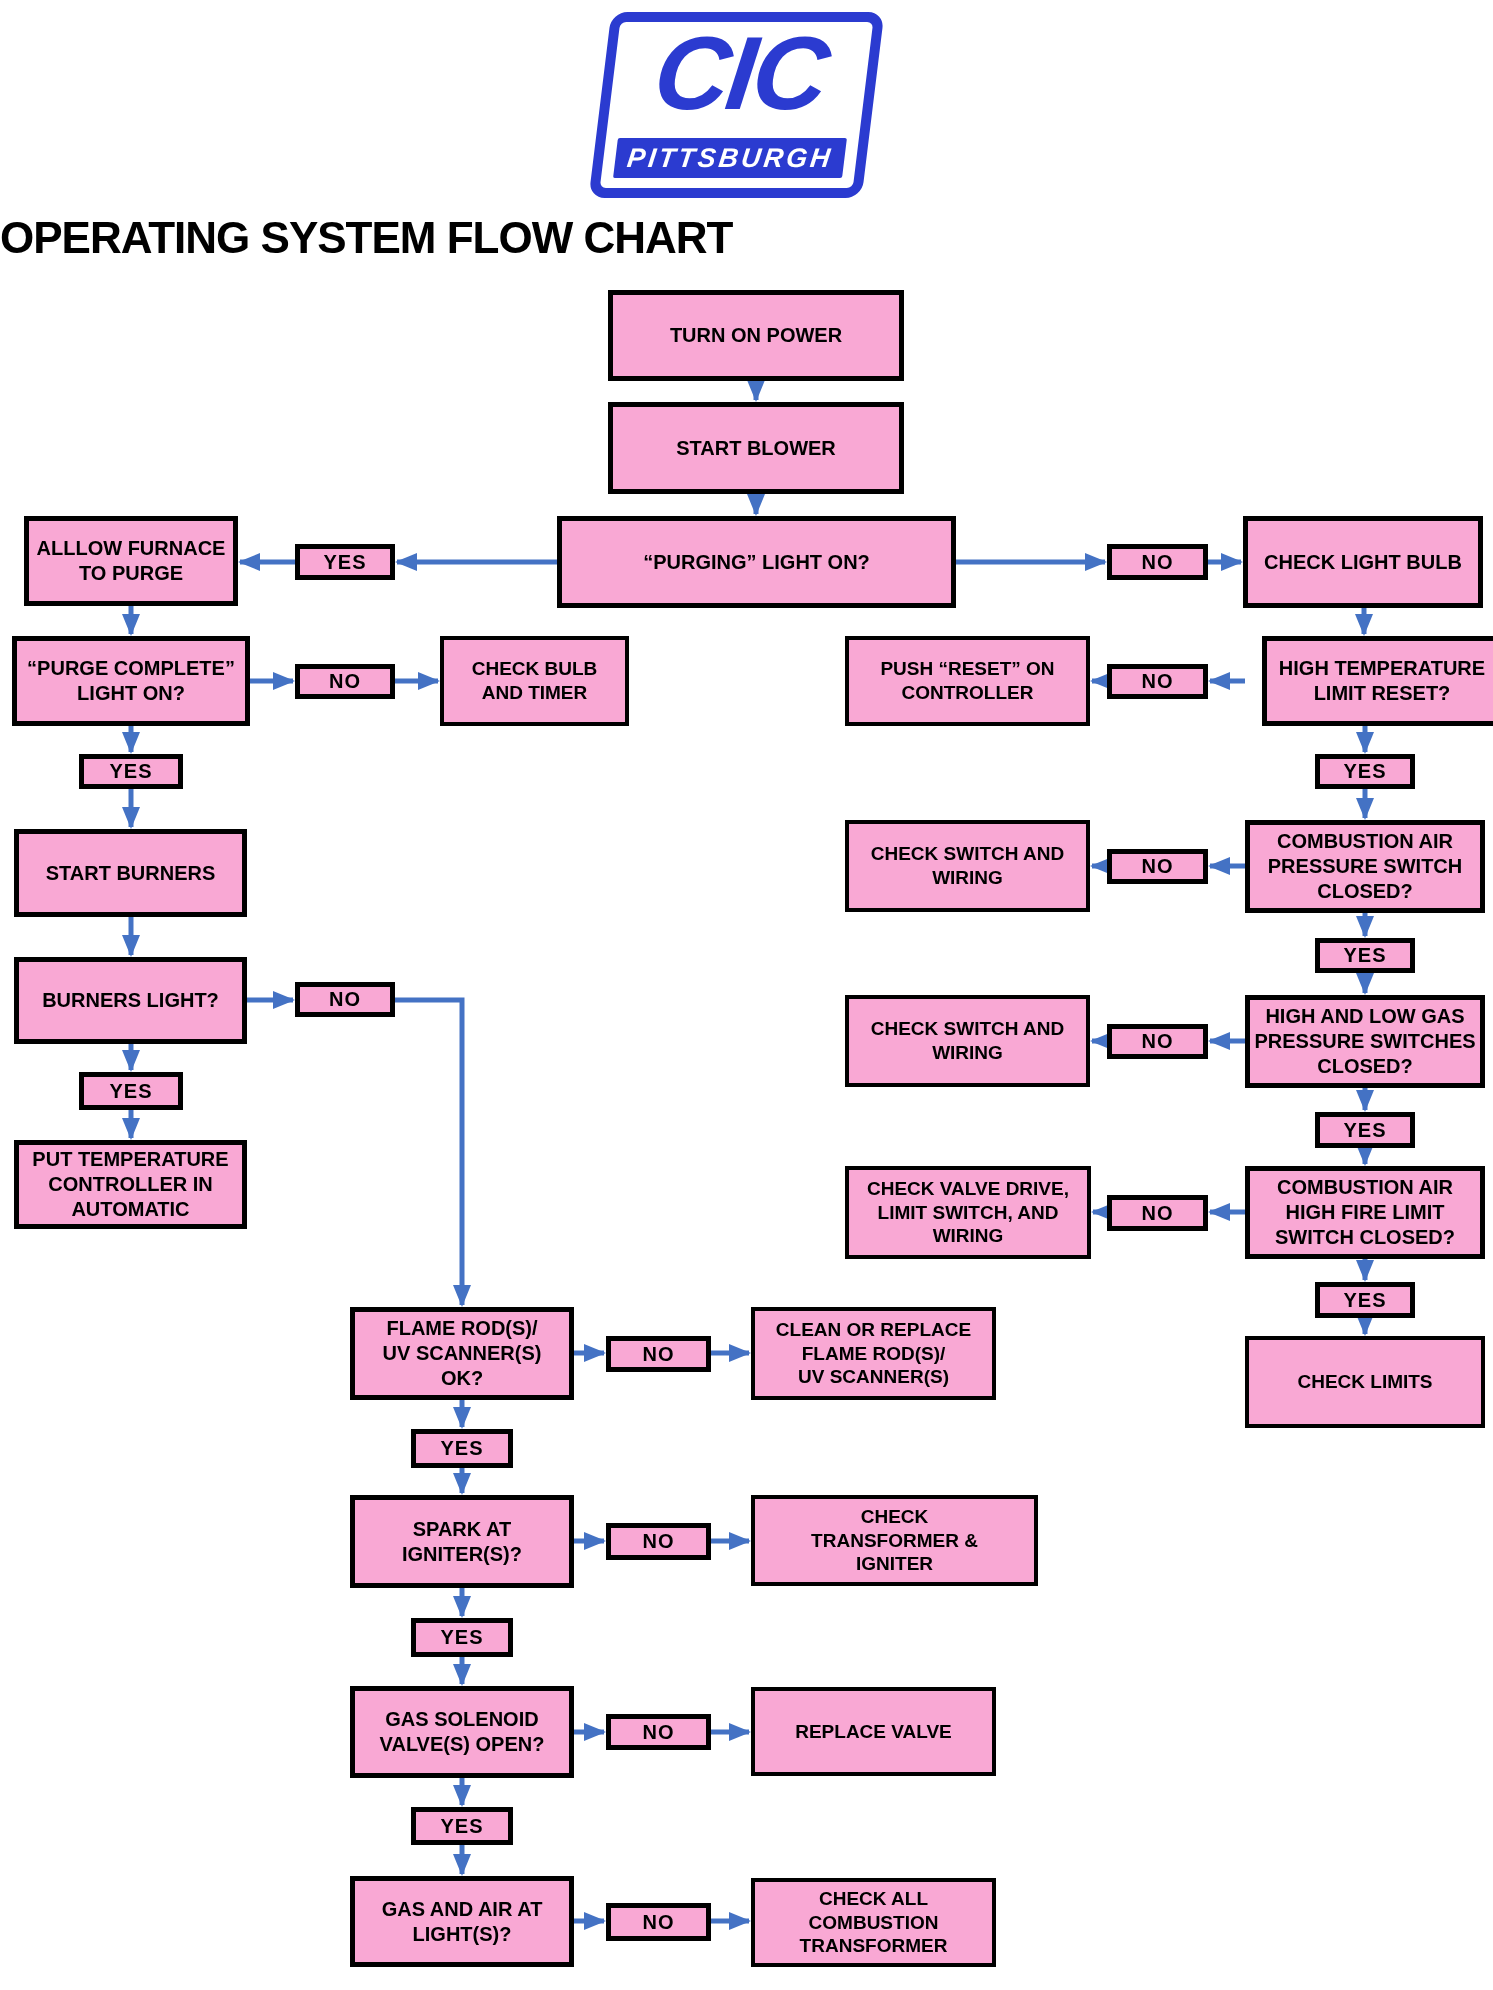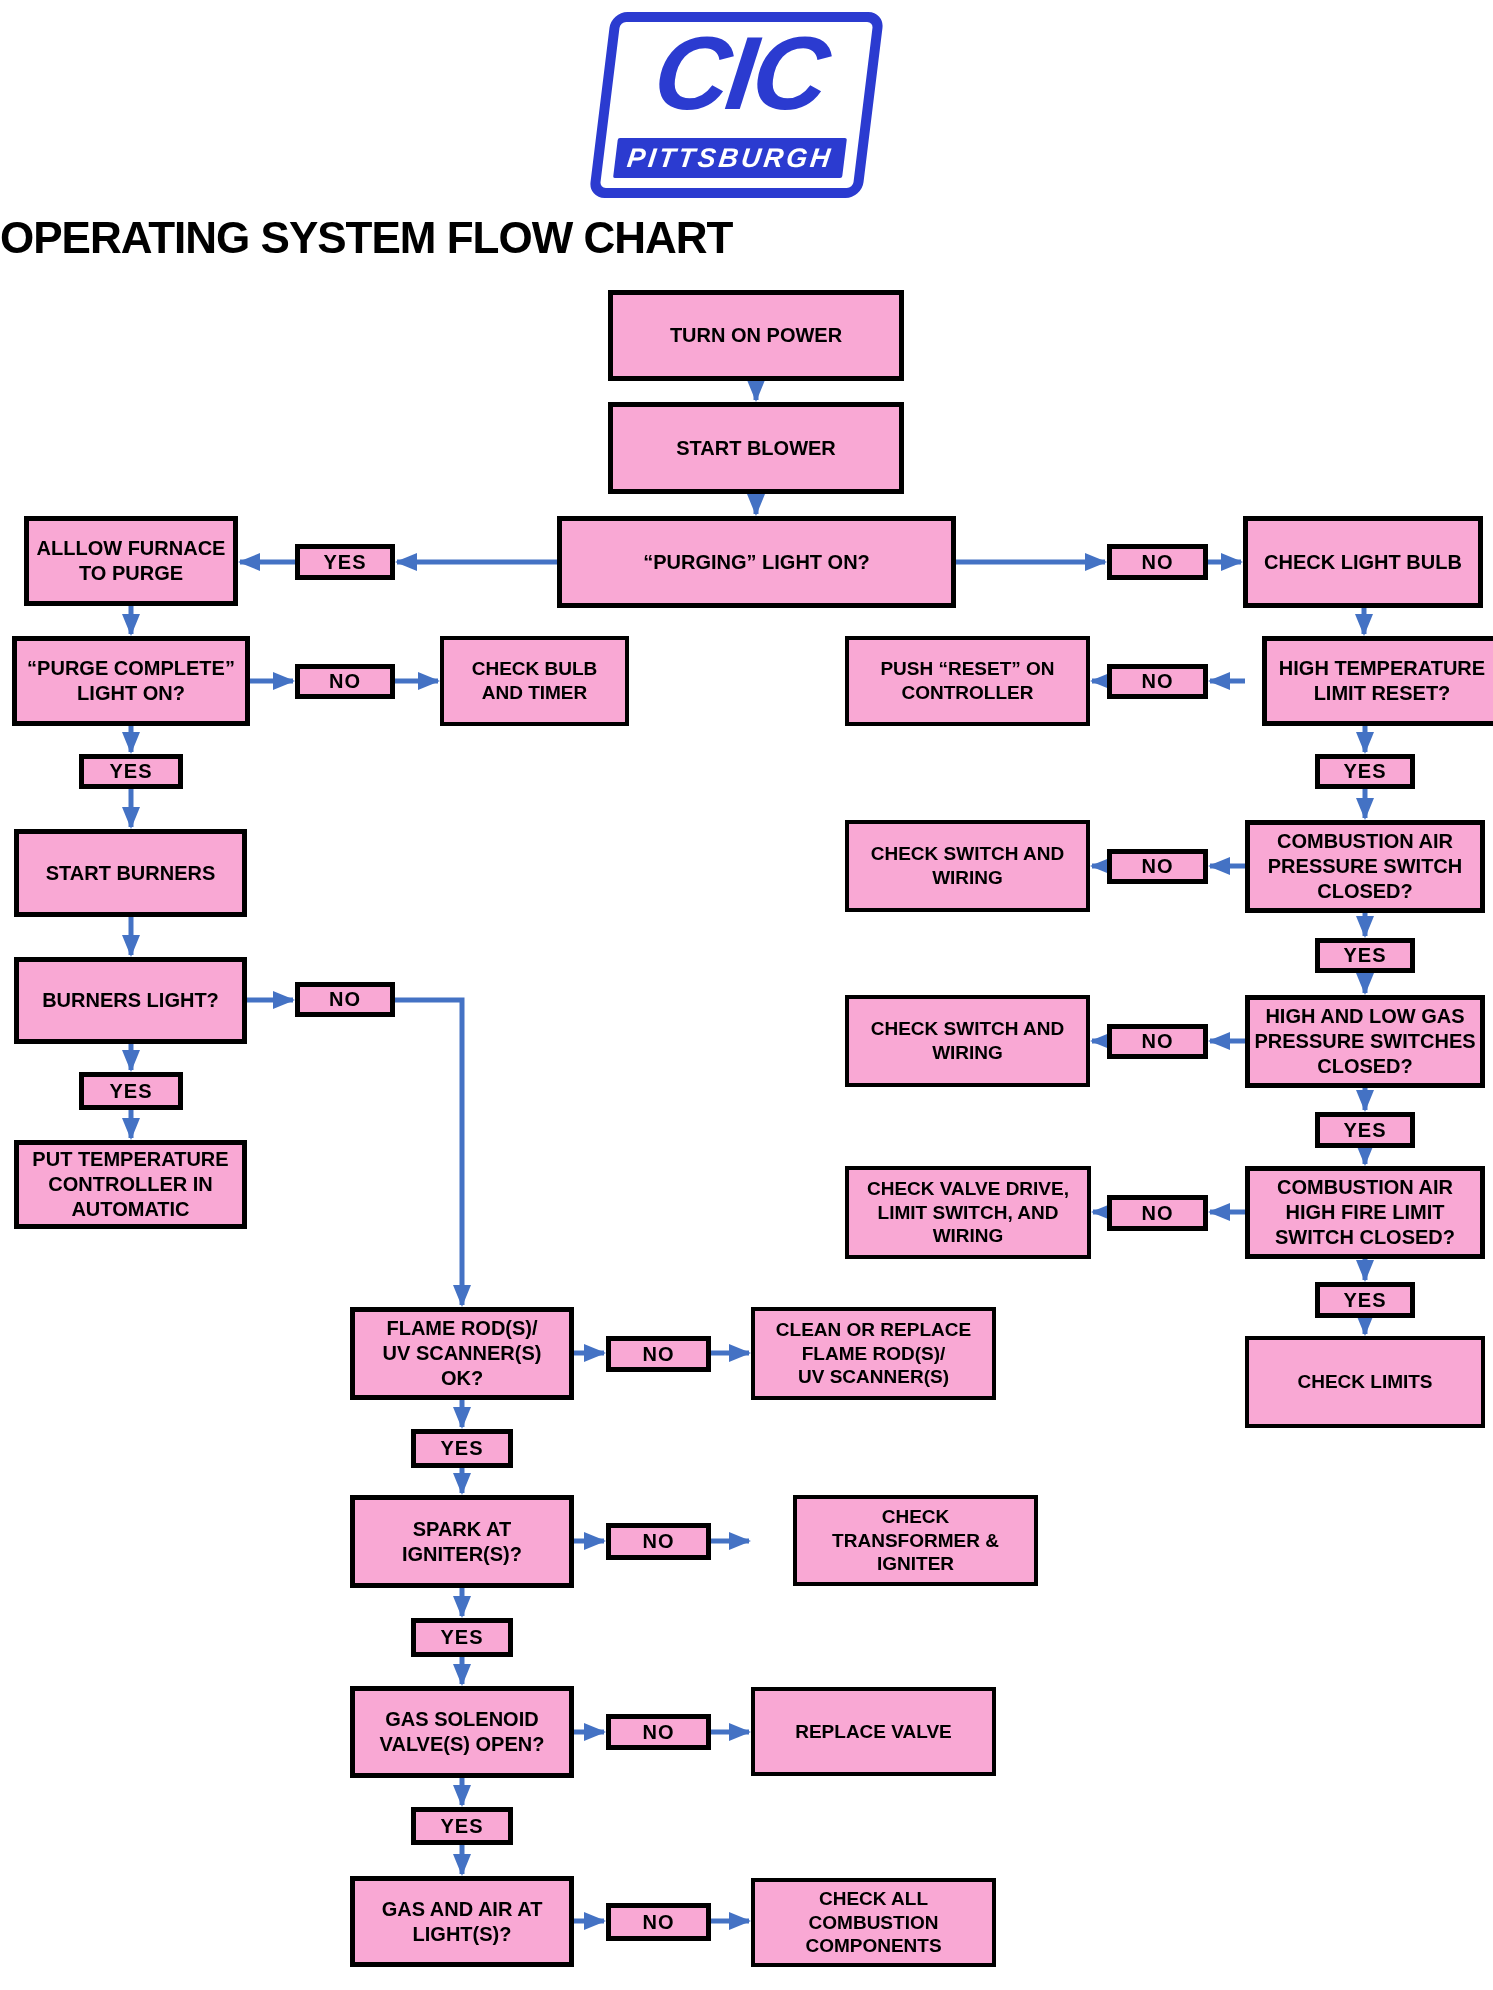--- a/index.html
+++ b/index.html
@@ -171,29 +171,29 @@
 UV SCANNER(S)
 OK?</div>
   <div class="node tag" style="left:606px;top:1336px;width:105px;height:36px">NO</div>
   <div class="node side" style="left:751px;top:1307px;width:245px;height:93px">CLEAN OR REPLACE
 FLAME ROD(S)/
 UV SCANNER(S)</div>
   <div class="node tag" style="left:411px;top:1429px;width:102px;height:39px">YES</div>
   <div class="node main" style="left:350px;top:1495px;width:224px;height:93px">SPARK AT
 IGNITER(S)?</div>
   <div class="node tag" style="left:606px;top:1523px;width:105px;height:37px">NO</div>
-  <div class="node side" style="left:793px;top:1495px;width:245px;height:91px">CHECK
+  <div class="node side" style="left:751px;top:1495px;width:287px;height:91px">CHECK
 TRANSFORMER &amp;
 IGNITER</div>
   <div class="node tag" style="left:411px;top:1618px;width:102px;height:39px">YES</div>
   <div class="node main" style="left:350px;top:1686px;width:224px;height:92px">GAS SOLENOID
 VALVE(S) OPEN?</div>
   <div class="node tag" style="left:606px;top:1714px;width:105px;height:36px">NO</div>
   <div class="node side" style="left:751px;top:1687px;width:245px;height:89px">REPLACE VALVE</div>
   <div class="node tag" style="left:411px;top:1807px;width:102px;height:38px">YES</div>
   <div class="node main" style="left:350px;top:1876px;width:224px;height:91px">GAS AND AIR AT
 LIGHT(S)?</div>
   <div class="node tag" style="left:606px;top:1903px;width:105px;height:38px">NO</div>
   <div class="node side" style="left:751px;top:1878px;width:245px;height:89px">CHECK ALL
 COMBUSTION
-COMPONENTS</div>
+TRANSFORMER</div>
 
 </div>
 
 </body></html>

